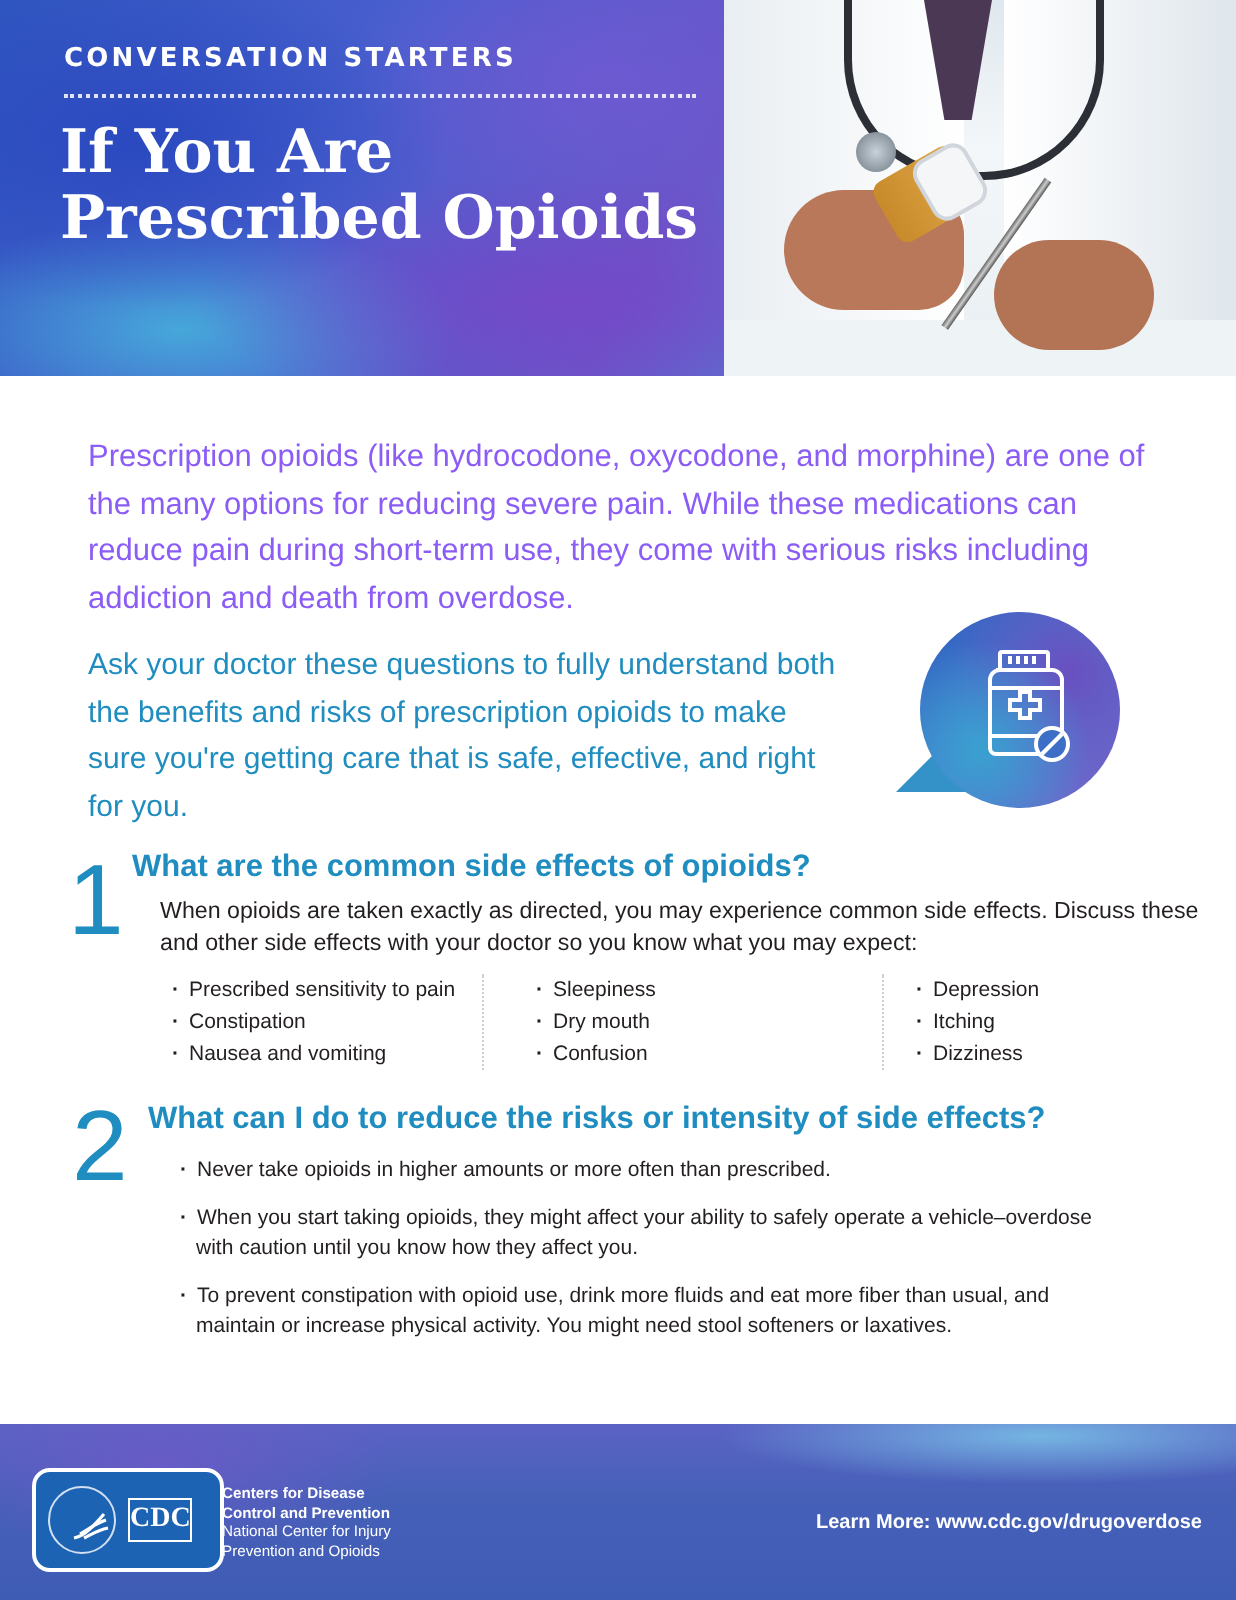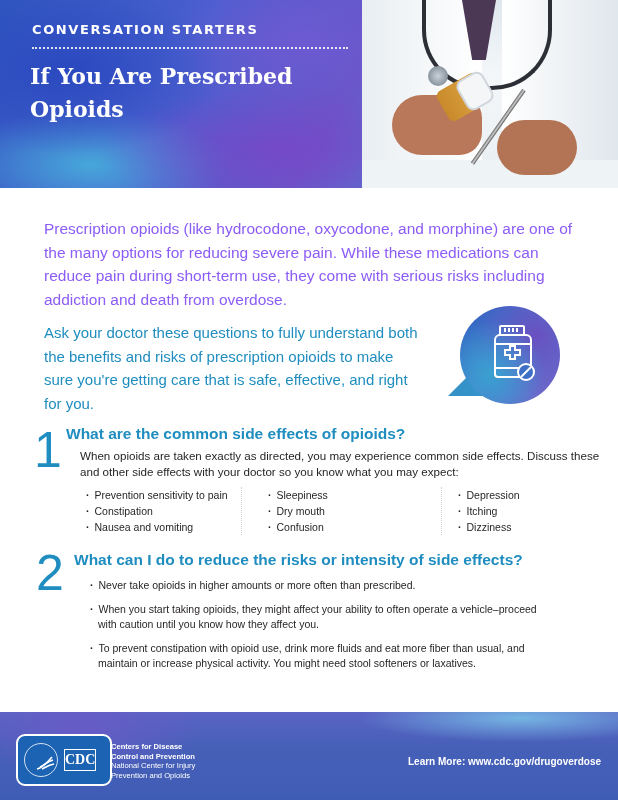--- a/index.html
+++ b/index.html
@@ -37,21 +37,21 @@
       position: absolute; left: 32px; top: 22px;
       font-family: "DejaVu Sans", sans-serif; font-weight: bold; font-size: 13px; letter-spacing: 1.6px;
       color: #ffffff;
     }
     .kicker-rule {
       position: absolute; left: 32px; top: 47px; width: 316px; height: 0;
       border-top: 2px dotted rgba(255,255,255,0.85);
     }
     .title {
       position: absolute; left: 30px; top: 60px; width: 320px;
-      font-family: "DejaVu Serif", serif; font-size: 22px; line-height: 33px; color: #ffffff;
+      font-family: "DejaVu Serif", serif; font-size: 30px; line-height: 33px; color: #ffffff;
     }
 
     
     .intro {
       position: absolute; left: 44px; top: 217px; width: 540px;
       font-family: "Liberation Sans", sans-serif; font-size: 15.5px; line-height: 23.5px; color: #8b5cf6;
     }
     .ask {
       position: absolute; left: 44px; top: 321px; width: 380px;
       font-family: "Liberation Sans", sans-serif; font-size: 15px; line-height: 23.5px; color: #1f8dbf;
@@ -173,41 +173,41 @@
     <line x1="31" y1="53" x2="41" y2="43"></line>
   </svg>
 </div>
 
 <div class="num" style="left:34px; top:425px;">1</div>
 <h2 class="q-title" style="left:66px; top:425px;">What are the common side effects of opioids?</h2>
 <p class="q-body" style="left:80px; top:448px; width:520px;">When opioids are taken exactly as directed, you may experience common side effects. Discuss these and other side effects with your doctor so you know what you may expect:</p>
 
 <div class="cols">
   <ul class="col col-1">
-    <li>Prevention sensitivity to pain</li>
+    <li>Prescribed sensitivity to pain</li>
     <li>Constipation</li>
     <li>Nausea and vomiting</li>
   </ul>
   <ul class="col col-2">
     <li>Sleepiness</li>
     <li>Dry mouth</li>
     <li>Confusion</li>
   </ul>
   <ul class="col col-3">
     <li>Depression</li>
     <li>Itching</li>
     <li>Dizziness</li>
   </ul>
 </div>
 
 <div class="num" style="left:36px; top:548px;">2</div>
 <h2 class="q-title" style="left:74px; top:551px;">What can I do to reduce the risks or intensity of side effects?</h2>
 <ul class="tips">
   <li>Never take opioids in higher amounts or more often than prescribed.</li>
-  <li>When you start taking opioids, they might affect your ability to often operate a vehicle–proceed with caution until you know how they affect you.</li>
+  <li>When you start taking opioids, they might affect your ability to safely operate a vehicle–overdose with caution until you know how they affect you.</li>
   <li>To prevent constipation with opioid use, drink more fluids and eat more fiber than usual, and maintain or increase physical activity. You might need stool softeners or laxatives.</li>
 </ul>
 
 <div class="footer">
   <div class="cdc-badge">
     <div class="cdc-seal">
       <svg class="cdc-bird" viewBox="0 0 22 18" fill="none" stroke="#ffffff" stroke-width="1.6">
         <path d="M3 15 C8 14 12 10 18 3"></path>
         <path d="M6 13 C10 11 13 8 19 6"></path>
         <path d="M8 15 C12 13 15 11 20 10"></path>

